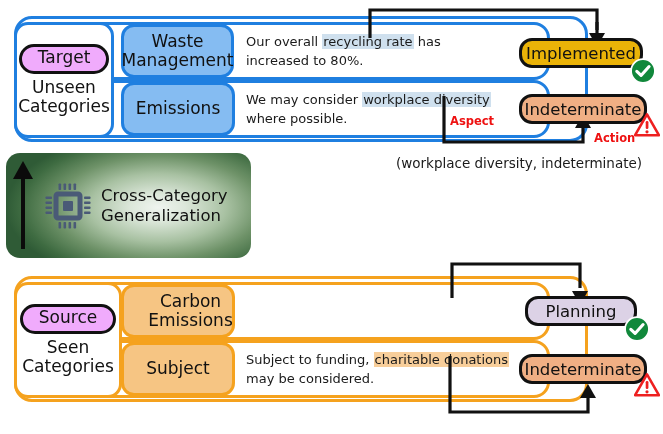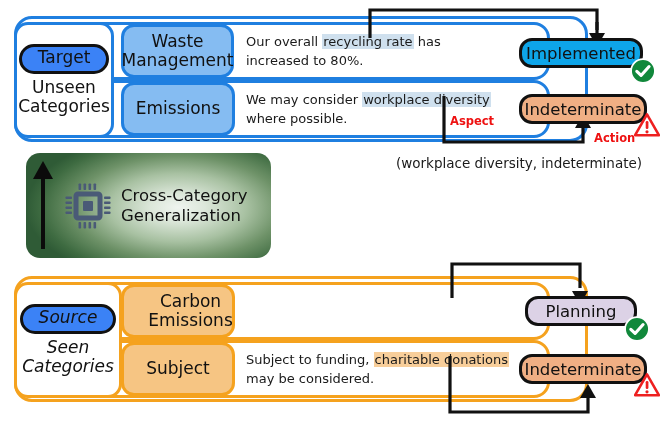--- a/index.html
+++ b/index.html
@@ -23,21 +23,21 @@
   .group-bot{border:3.5px solid #F5A21E;}
 
   
   .side-block{
     position:absolute;box-sizing:border-box;border-radius:14px;background:#fff;
     display:flex;flex-direction:column;align-items:center;justify-content:center;
   }
   .side-top{border:3px solid #1F7FE0;}
   .side-bot{border:3px solid #F5A21E;}
   .side-pill{
-    background:#3b82f6;border:3px solid #111;border-radius:999px;
+    background:#f0abfc;border:3px solid #111;border-radius:999px;
     padding:1px 16px 3px;font-size:17px;line-height:1.15;color:#111;
     margin-bottom:4px;
   }
   .side-sub{font-size:17px;line-height:1.13;text-align:center;color:#111;}
 
   
   .row-outline{
     position:absolute;box-sizing:border-box;border-radius:16px;background:#fff;
   }
   .row-top{border:3px solid #1F7FE0;}
@@ -58,21 +58,21 @@
   }
   .hl-blue{background:#CFE0EE;padding:0 1px;}
   .hl-orange{background:#F8CE9A;padding:0 1px;}
 
   
   .status{
     position:absolute;box-sizing:border-box;border:3.5px solid #111;
     border-radius:13px;display:flex;align-items:center;justify-content:center;
     font-size:16.5px;color:#111;white-space:nowrap;
   }
-  .st-green{background:#0ea5e9;}
+  .st-green{background:#eab308;}
   .st-peach{background:#F0AF84;}
   .st-lav{background:#DCD2E6;}
 
   
   .badge{position:absolute;width:26px;height:26px;}
 
   
   .redlab{
     position:absolute;color:#EE1111;font-size:11.5px;font-weight:bold;
     font-style:normal;white-space:nowrap;
@@ -132,21 +132,21 @@
   </div>
   <div class="sentence" style="left:246px;top:90px;width:262px;">
     <span>We may consider </span><span class="hl-blue">workplace diversity</span><span> where possible.</span>
   </div>
 
   <div class="group-panel group-bot abs" style="left:14px;top:276px;width:574px;height:126px;"></div>
 
   <div class="row-outline row-bot" style="left:26px;top:282px;width:524px;height:58px;"></div>
   <div class="row-outline row-bot" style="left:26px;top:340px;width:524px;height:58px;"></div>
 
-  <div class="side-block side-bot" style="left:14px;top:282px;width:108px;height:116px;font-style:italic;">
+  <div class="side-block side-bot" style="left:14px;top:282px;width:108px;height:116px;">
     <div class="side-pill">Source</div>
     <div class="side-sub">
       <span>Seen</span><br>
       <span>Categories</span>
     </div>
   </div>
 
   <div class="cat-chip cat-orange" style="left:121px;top:284px;width:114px;height:54px;padding-left:25px;">
     <div>
       <span>Carbon</span><br>
@@ -222,21 +222,21 @@
       <rect x="10.8" y="8.2" width="2.5" height="7.6" rx="1.2" fill="#EE2020"></rect>
       <circle cx="12" cy="18.3" r="1.45" fill="#EE2020"></circle>
     </svg>
   </div>
 
   <div class="redlab" style="left:450px;top:114px;">Aspect</div>
   <div class="redlab" style="left:594px;top:131px;">Action</div>
 
   <div class="caption" style="left:396px;top:155px;">(workplace diversity, indeterminate)</div>
 
-  <div class="ccbox" style="left:26px;top:153px;width:245px;height:105px;">
+  <div class="ccbox" style="left:6px;top:153px;width:245px;height:105px;">
 
     <svg width="34" height="105" viewBox="0 0 34 105" style="flex:none;">
       <path d="M17,96 L17,22" stroke="#0b0b0b" stroke-width="4" fill="none"></path>
       <polygon points="7,26 27,26 17,8" fill="#0b0b0b"></polygon>
     </svg>
 
     <svg width="56" height="56" viewBox="0 0 56 56" style="flex:none;margin:0 5px 0 0;">
       <g fill="#4A5A77">
         <rect x="16" y="16" width="24" height="24" rx="2" fill="none" stroke="#4A5A77" stroke-width="5"></rect>
         <rect x="23" y="23" width="10" height="10" rx="1" fill="#4A5A77"></rect>

